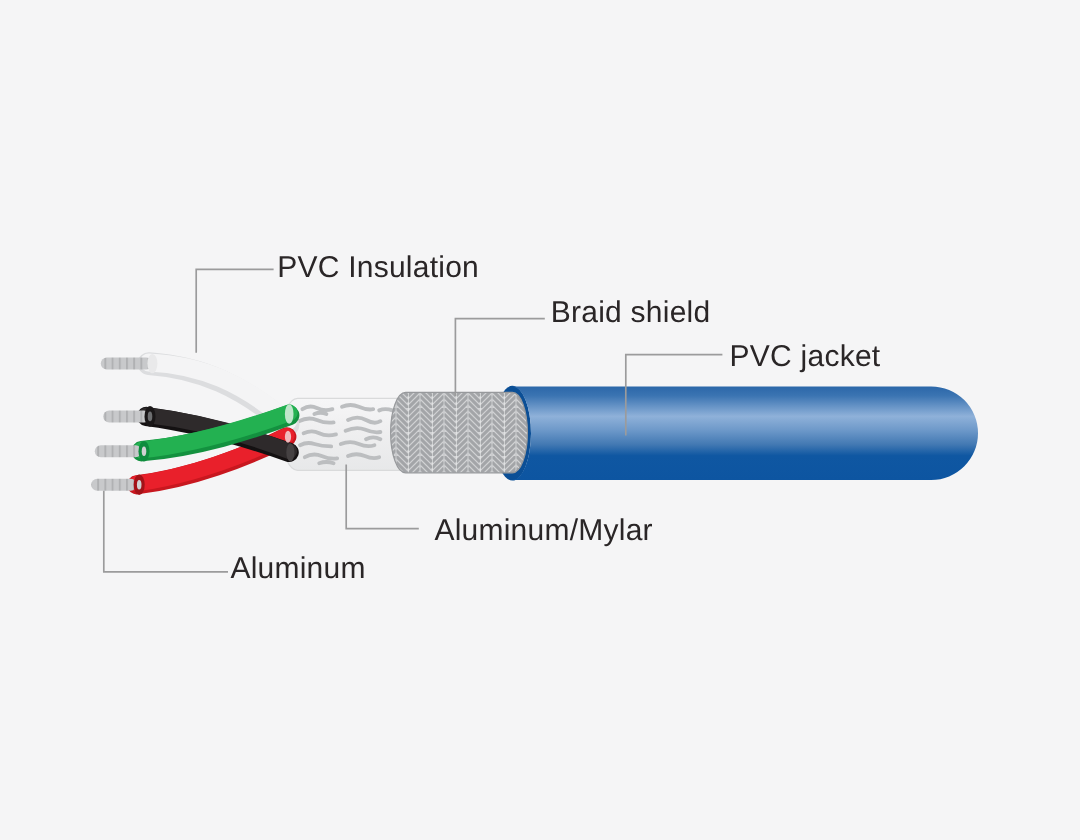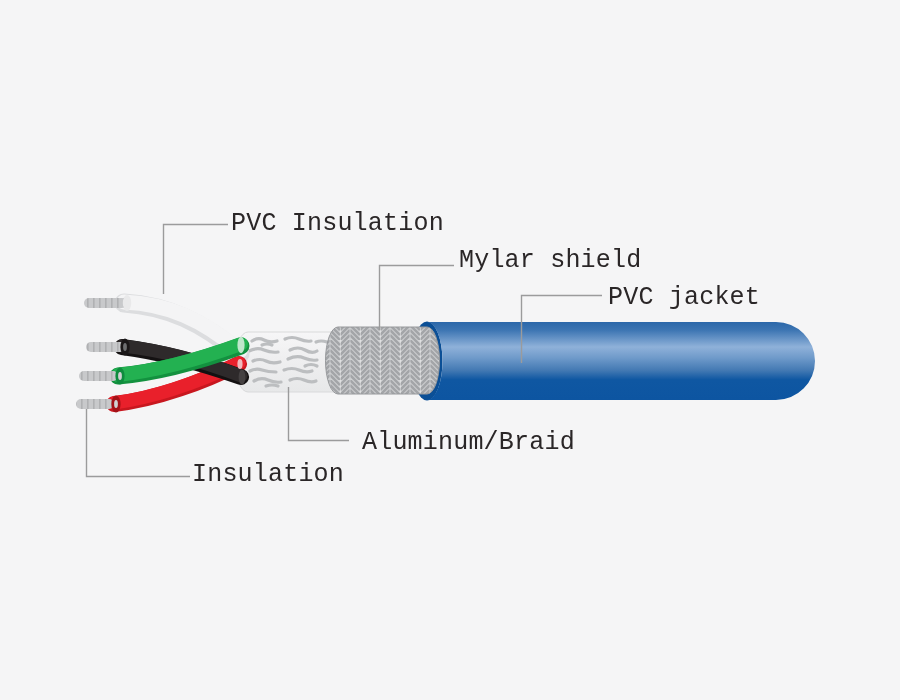--- a/index.html
+++ b/index.html
@@ -1,21 +1,21 @@
 <!DOCTYPE html>
 <html><head>
 <meta charset="utf-8">
 <style>
   html,body{margin:0;padding:0;}
   .stage{
     position:relative;
     width:900px;height:700px;
     background:#f5f5f6;
     overflow:hidden;
-    font-family:Liberation Mono, monospace;
+    font-family:Liberation Sans, sans-serif;
   }
   .stage svg{position:absolute;left:0;top:0;}
   .label{
     position:absolute;
     font-size:25px;
     line-height:1.1;
     letter-spacing:0.2px;
     color:#2a2627;
     white-space:nowrap;
     user-select:none;
@@ -149,17 +149,17 @@
     <g fill="none" stroke-width="1.4" stroke-linejoin="miter">
       <polyline points="228,224.5 163.5,224.5 163.5,294" stroke="#9b9b9c"></polyline>
       <polyline points="454,265.5 379.5,265.5 379.5,330" stroke="#9b9b9c"></polyline>
       <polyline points="602,295.5 521.5,295.5 521.5,363" stroke="#9b9b9c"></polyline>
       <polyline points="288.5,387 288.5,440.5 349,440.5" stroke="#9b9b9c"></polyline>
       <polyline points="86.5,409 86.5,476.5 190,476.5" stroke="#9b9b9c"></polyline>
     </g>
   </svg>
 
   <div class="label label-pvc-insulation">PVC Insulation</div>
-  <div class="label label-braid-shield">Mylar shield</div>
+  <div class="label label-braid-shield">Braid shield</div>
   <div class="label label-pvc-jacket">PVC jacket</div>
-  <div class="label label-aluminum-mylar">Aluminum/Braid</div>
-  <div class="label label-conductor">Insulation</div>
+  <div class="label label-aluminum-mylar">Aluminum/Mylar</div>
+  <div class="label label-conductor">Aluminum</div>
 </div>
 
 </body></html>

